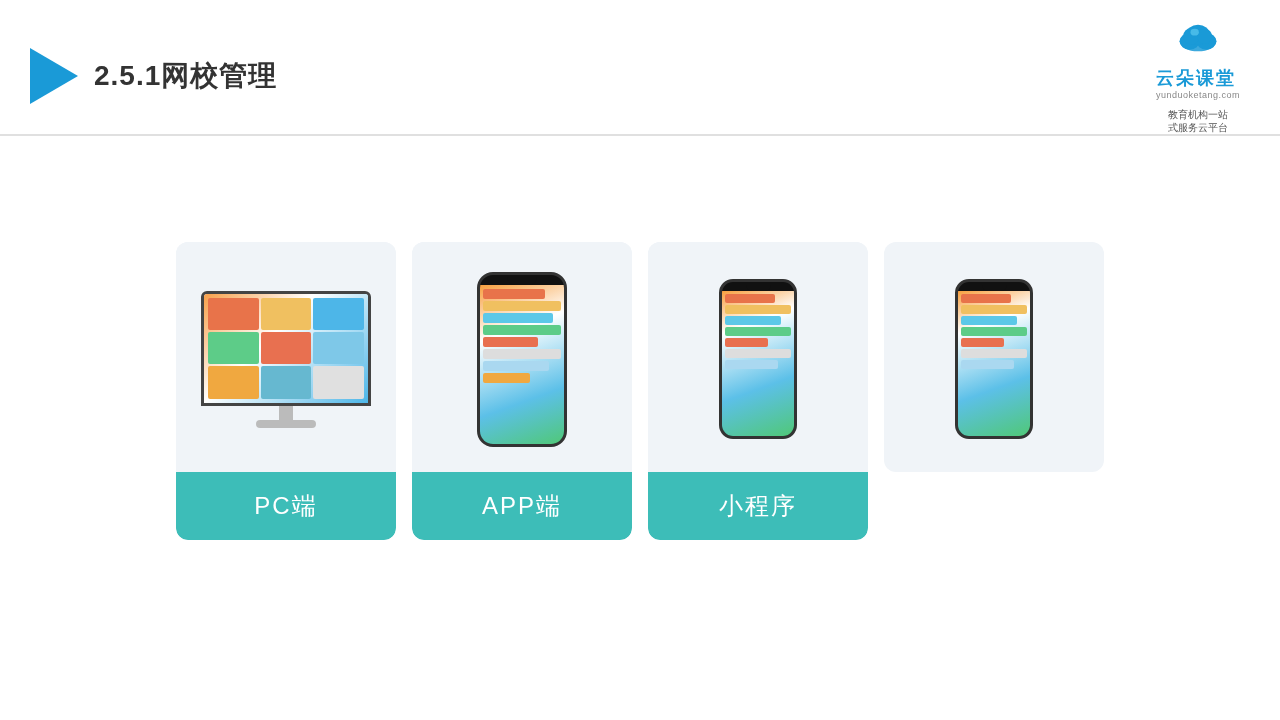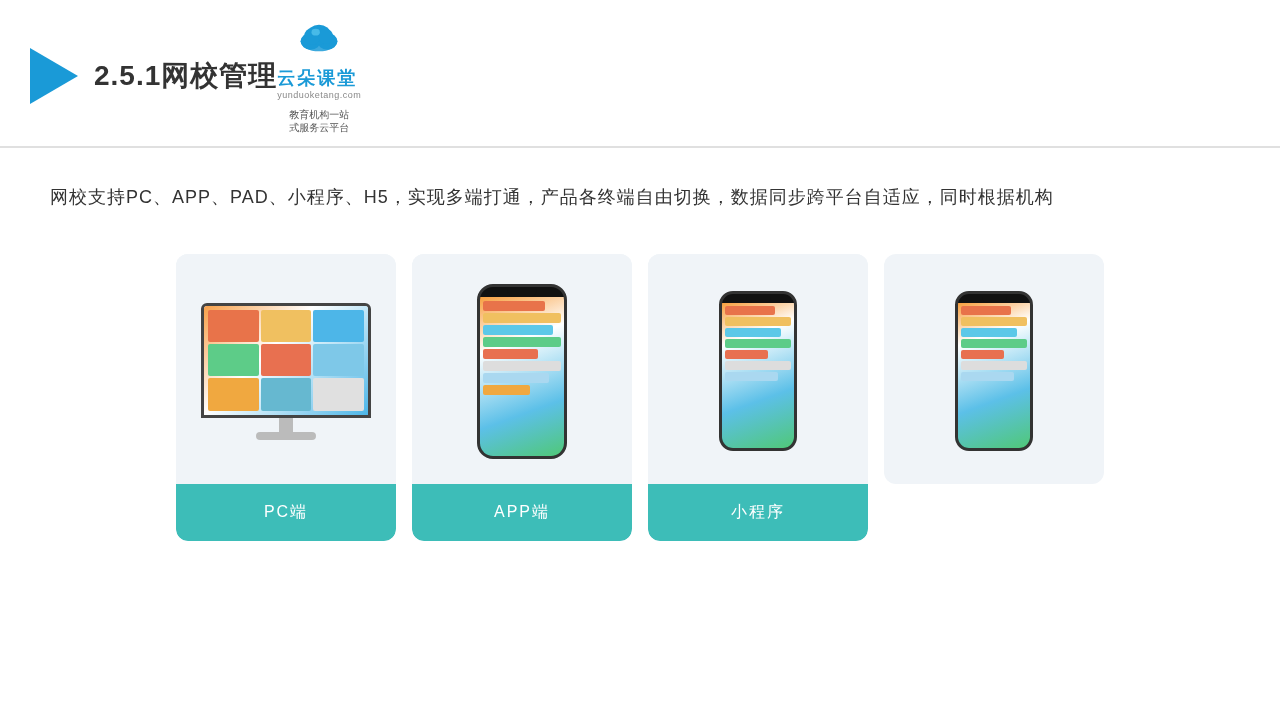--- a/index.html
+++ b/index.html
@@ -9,21 +9,22 @@
       background: #ffffff;
       font-family: 'Microsoft YaHei', 'PingFang SC', sans-serif;
       overflow: hidden;
       position: relative;
     }
 
     
     .header {
       display: flex;
       align-items: center;
-      padding: 18px 40px 12px 30px;
+      justify-content: space-between;
+      padding: 18px 40px 0 30px;
       border-bottom: 2px solid #e0e0e0;
     }
     .header-left {
       display: flex;
       align-items: center;
       gap: 16px;
     }
     .logo-triangle {
       width: 0;
       height: 0;
@@ -106,21 +107,21 @@
       justify-content: center;
       padding: 20px 16px 16px;
       min-height: 230px;
     }
 
     .card-label {
       background: #3dbdb8;
       color: #fff;
       text-align: center;
       padding: 18px 8px;
-      font-size: 16px;
+      font-size: 24px;
       font-weight: 500;
       letter-spacing: 2px;
       border-radius: 0 0 12px 12px;
     }
 
     
     .pc-mock {
       display: flex;
       flex-direction: column;
       align-items: center;
@@ -310,21 +311,21 @@
     <div class="brand-text">
       <span class="brand-name">云朵课堂</span>
       <span class="brand-url">yunduoketang.com</span>
     </div>
     <div class="brand-slogan">教育机构一站<br>式服务云平台</div>
   </div>
 </div>
 
 <div class="description">
   <p>
-    <span>网校支持PC、APP、PAD、小程序、H5，实现多端打通，产品各终端自由切换，数据同步跨平台自适应，同时根据机构</span><br>
+    <br>
   </p>
 </div>
 
 <div class="cards-container">
 
   <div class="card">
     <div class="card-image-area">
       <div class="pc-mock">
         <div class="monitor-body">
           <div class="monitor-screen">

